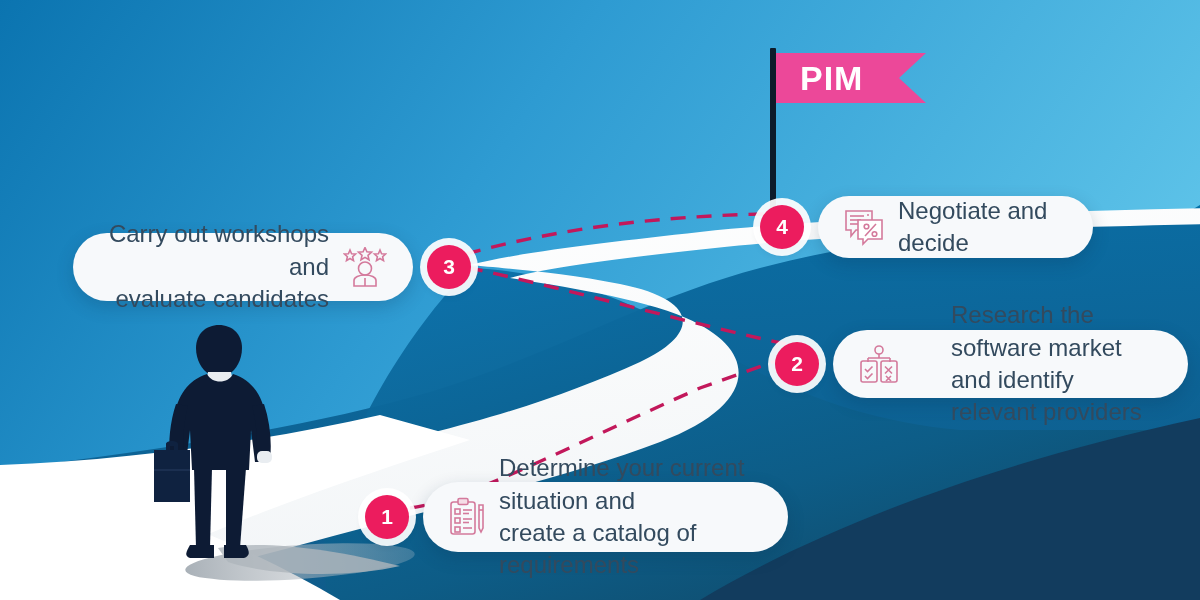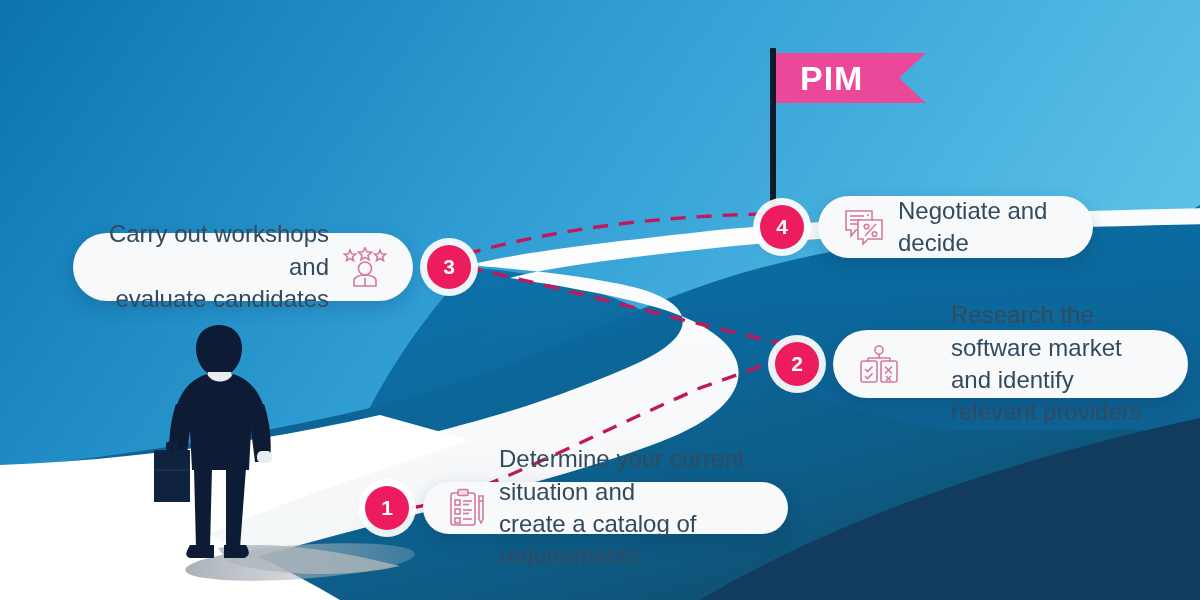--- a/index.html
+++ b/index.html
@@ -51,21 +51,21 @@
     width:44px;height:44px;border-radius:50%;
     background:#EC1C5E;color:#fff;
     display:flex;align-items:center;justify-content:center;
     font-size:21px;font-weight:bold;
     box-shadow:0 0 0 7px rgba(255,255,255,.92), 0 4px 10px rgba(10,40,70,.25);
     position:relative;z-index:5;
   }
 
   
   #step1{left:365px;top:482px;}
-  #step1 .bubble{margin-left:14px;width:365px;height:52px;}
+  #step1 .bubble{margin-left:14px;width:365px;height:70px;}
   #step1 .ico{margin-right:14px;}
 
   #step2{left:775px;top:330px;}
   #step2 .bubble{margin-left:14px;width:355px;height:68px;gap:38px;}
   #step2 .ico{margin-right:14px;}
 
   #step3{left:73px;top:233px;flex-direction:row;}
   #step3 .bubble{width:340px;height:68px;margin-right:14px;justify-content:flex-end;}
   #step3 .bubble-text{text-align:right;}
   #step3 .ico{margin-left:14px;}

